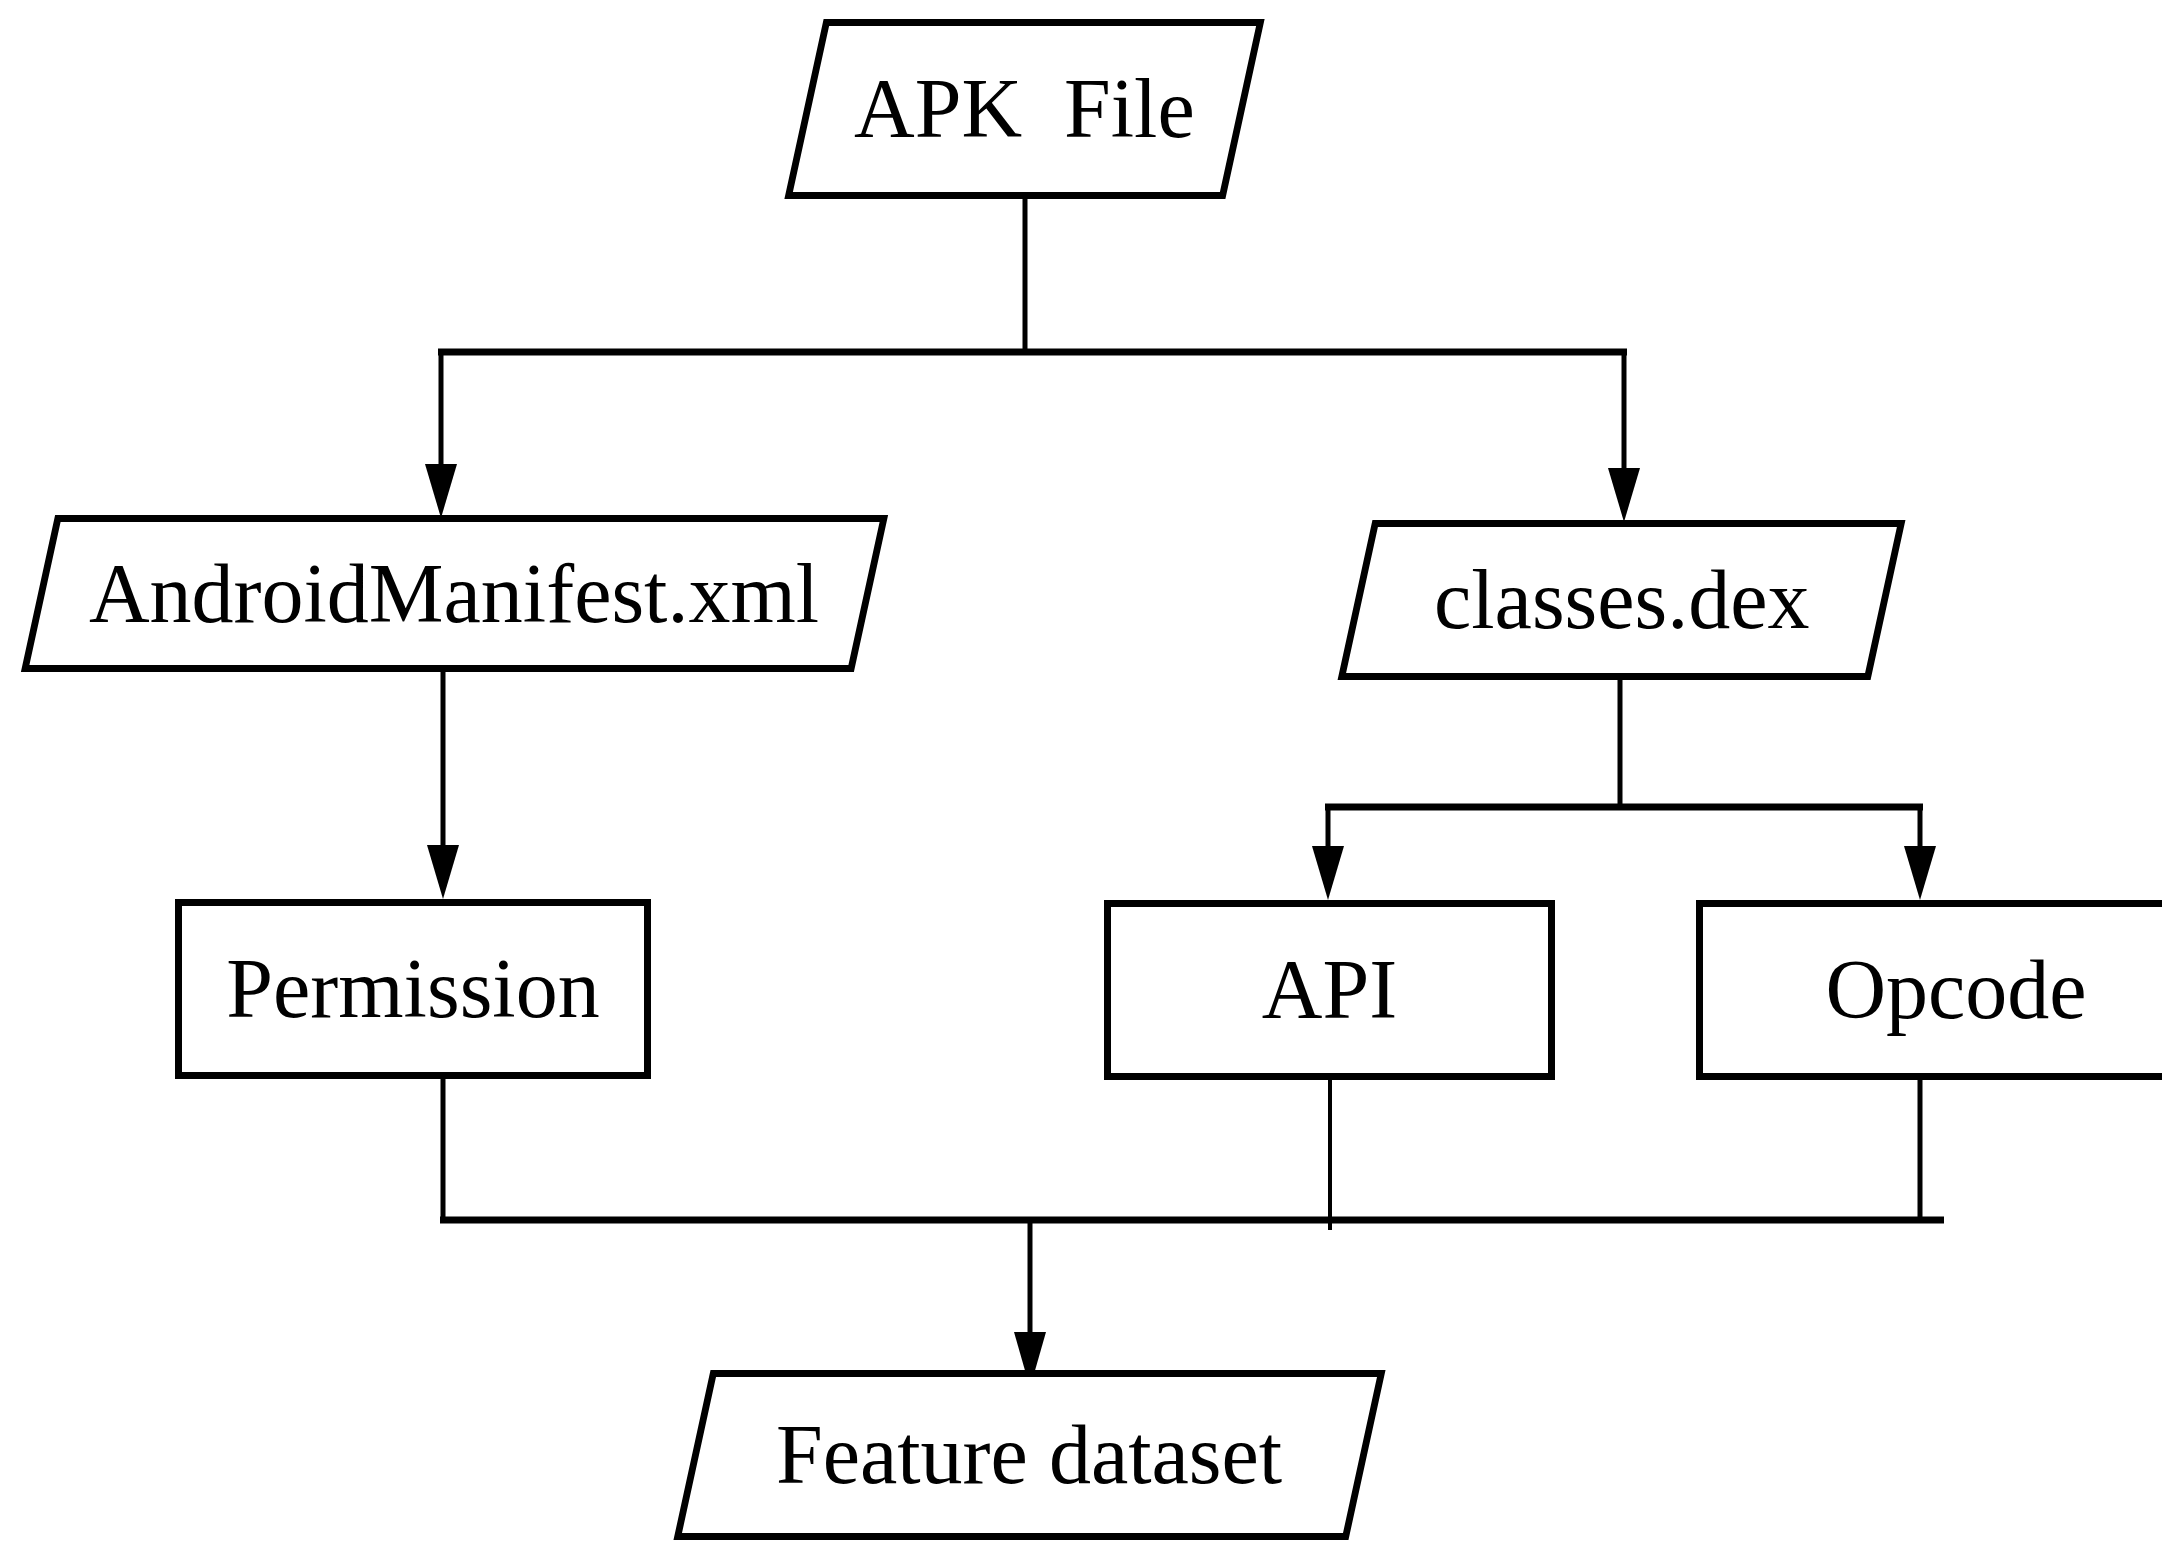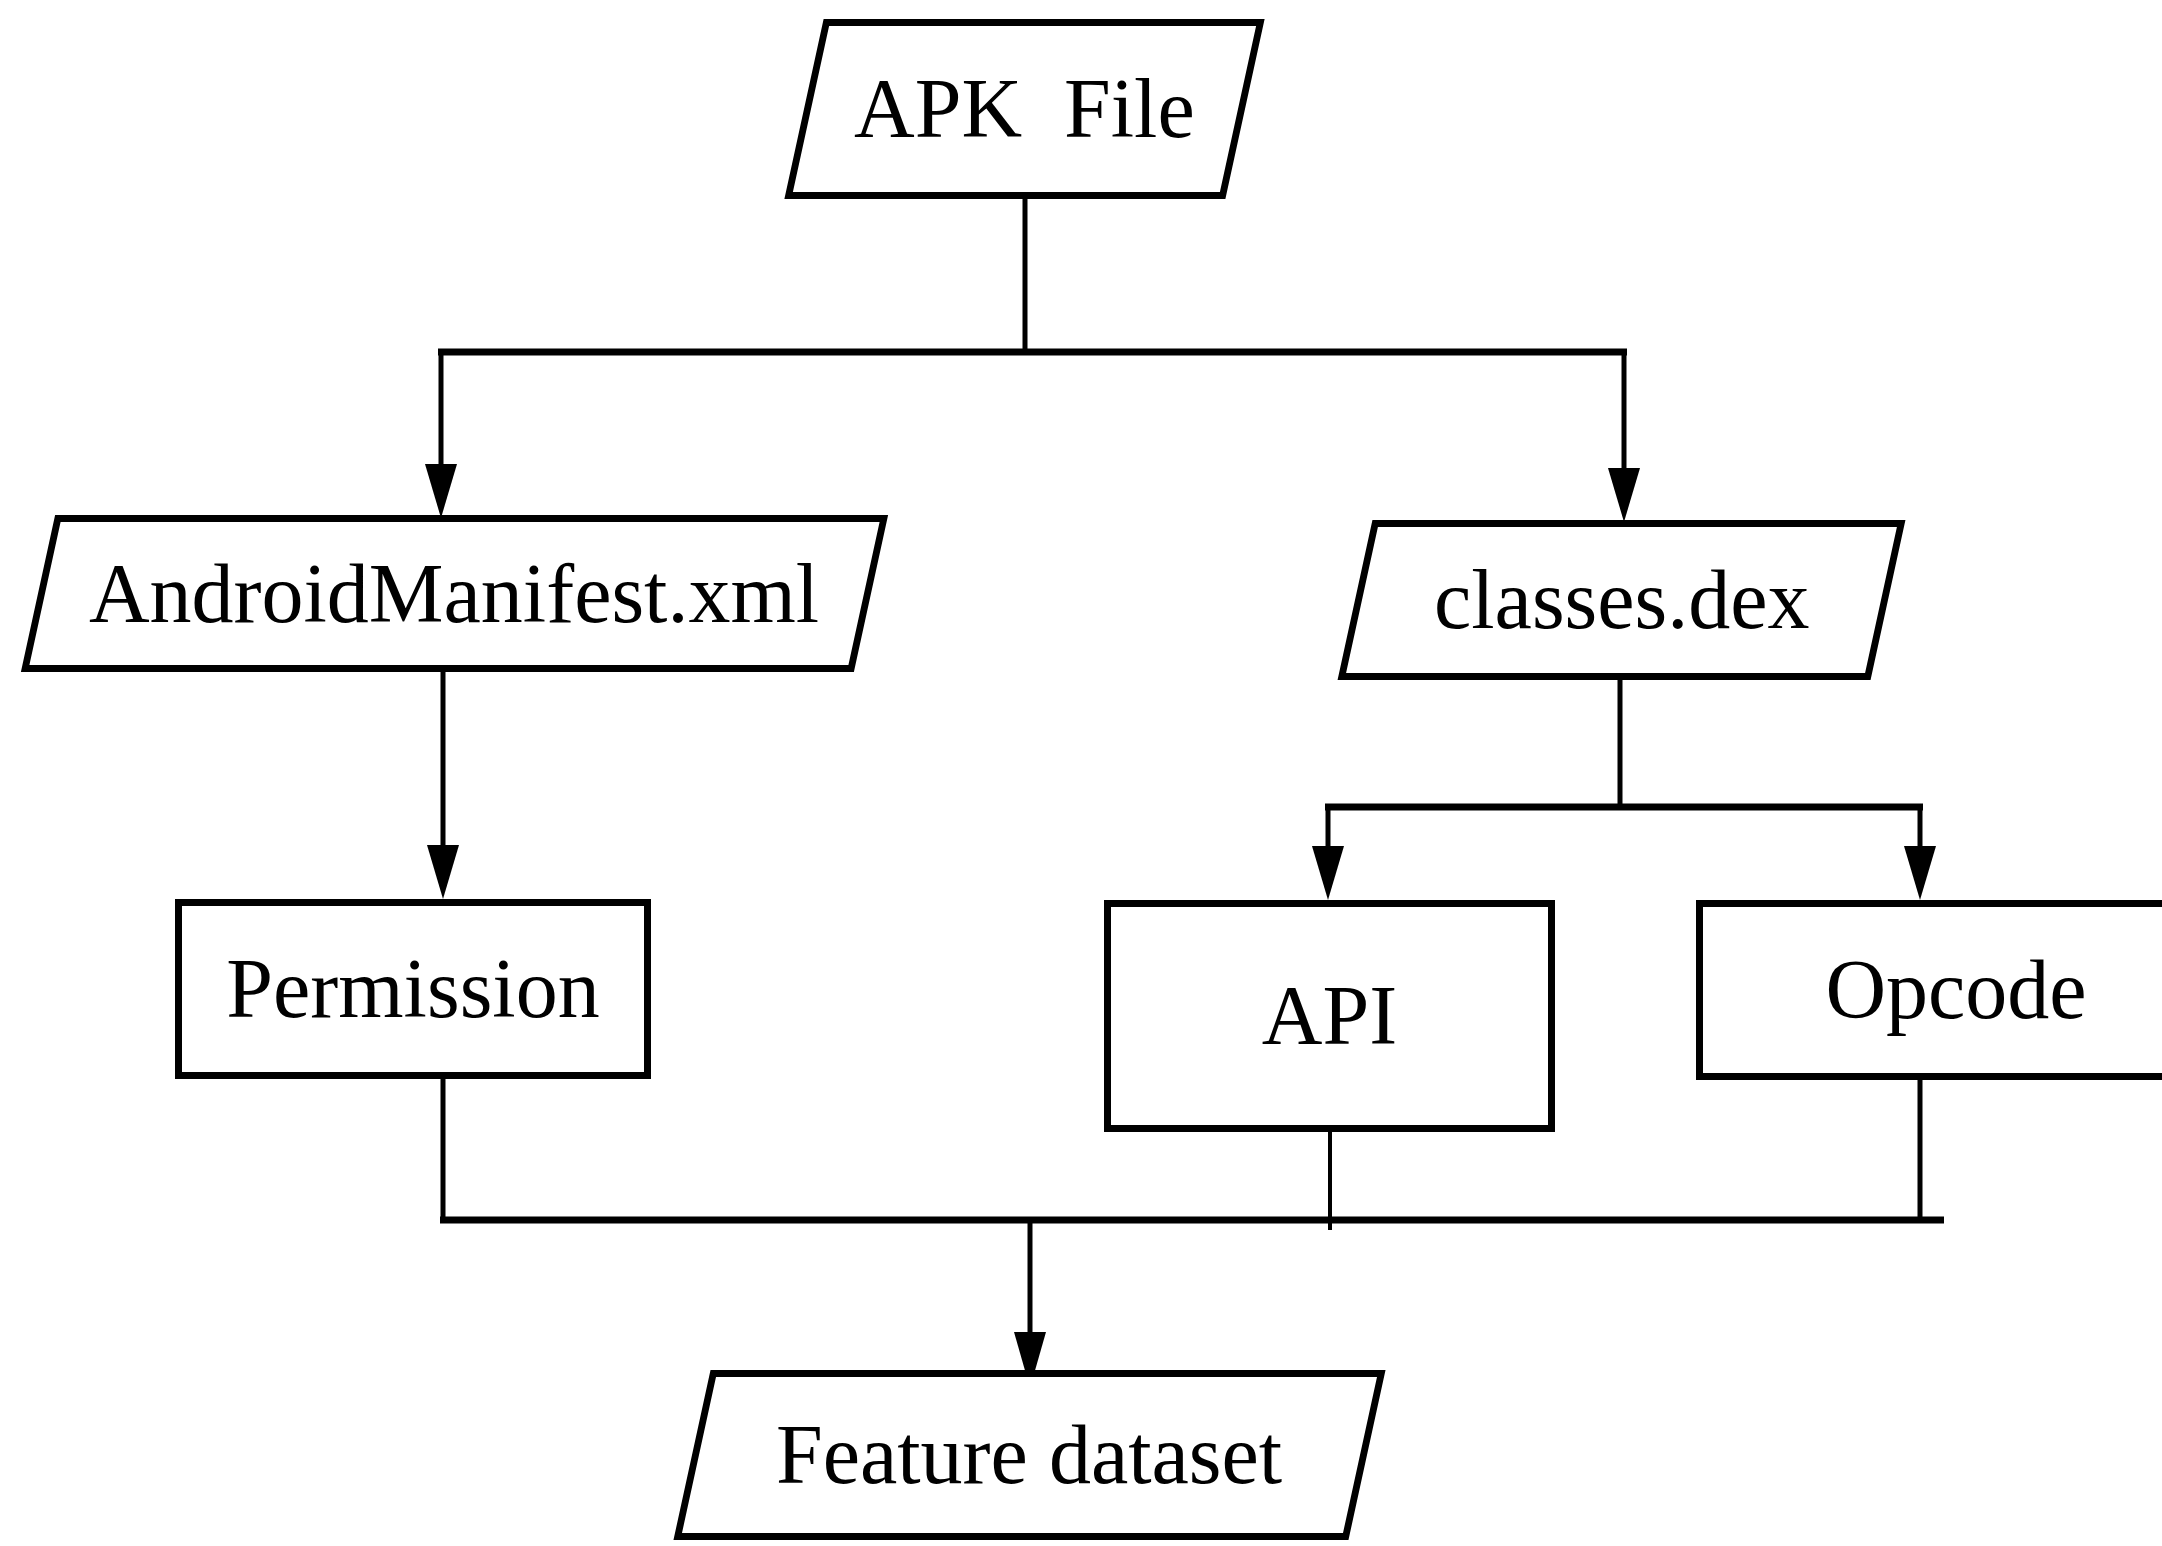--- a/index.html
+++ b/index.html
@@ -50,21 +50,21 @@
     color: #000000;
     white-space: pre;
     line-height: 1;
     text-align: center;
   }
   
   .n-apk      { left: 804px;  top: 19px;   width: 441px; height: 180px; }
   .n-manifest { left: 38px;   top: 515px;  width: 833px; height: 157px; }
   .n-classes  { left: 1355px; top: 520px;  width: 533px; height: 160px; }
   .n-perm     { left: 175px;  top: 899px;  width: 476px; height: 180px; }
-  .n-api      { left: 1104px; top: 900px;  width: 451px; height: 232px; }
+  .n-api      { left: 1104px; top: 900px;  width: 451px; height: 180px; }
   .n-opcode   { left: 1696px; top: 900px;  width: 520px; height: 180px; }
   .n-feature  { left: 692px;  top: 1370px; width: 675px; height: 170px; }
 </style>
 </head>
 <body>
 
 <div class="canvas">
 
   <svg class="connectors" viewBox="0 0 2162 1546" xmlns="http://www.w3.org/2000/svg">
 

